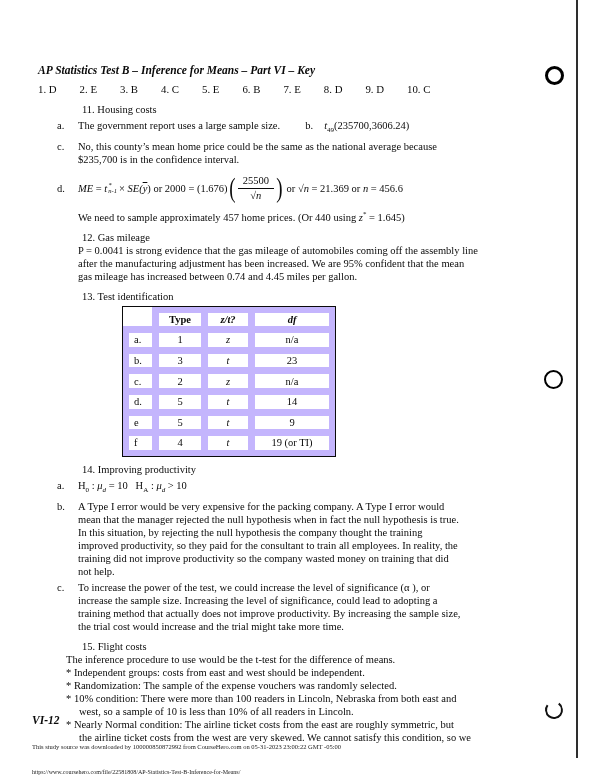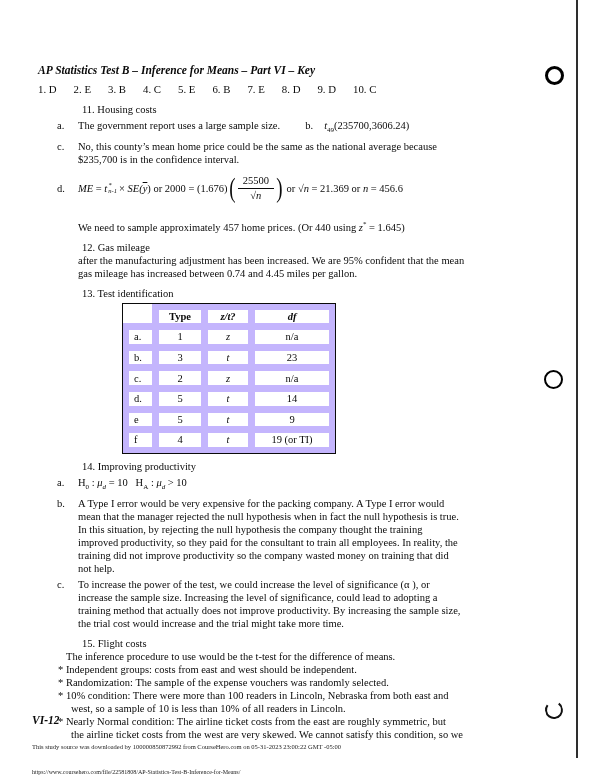--- a/index.html
+++ b/index.html
@@ -3,21 +3,21 @@
 <meta charset="utf-8">
 <style>
   html,body{margin:0;padding:0;}
   body{
     width:602px;height:783px;background:#ffffff;position:relative;overflow:hidden;
     font-family:"Liberation Serif","DejaVu Serif",serif;color:#0a0a0a;
     -webkit-font-smoothing:antialiased;
   }
   .content{position:absolute;left:38px;top:64px;width:512px;font-size:10.5px;line-height:13px;}
   .doc-title{font-weight:bold;font-style:italic;font-size:11.5px;}
-  .answers{display:flex;gap:17px;margin-top:6px;font-size:10.8px;}
+  .answers{display:flex;gap:23px;margin-top:6px;font-size:10.8px;}
   .qhead{margin-top:7px;margin-left:44px;}
   .subrow{display:flex;margin-top:3px;}
   .sub-label{width:21px;flex:none;margin-left:19px;}
   .sub-body{flex:1;}
   .ab-row{display:flex;margin-top:3px;}
   .b-label{width:19px;flex:none;margin-left:25px;}
   .indent-body{margin-left:40px;}
   .mi{font-style:italic;}
   .ybar{font-style:italic;text-decoration:overline;}
   sub,sup{font-size:7px;}
@@ -35,21 +35,21 @@
   table.idtable td,table.idtable th{border:7px solid #c4b5fd;padding:0 5px;height:13.6px;text-align:center;line-height:13px;}
   table.idtable .corner{border-top:none;border-left:none;}
   table.idtable th{font-weight:bold;}
   table.idtable .rowletter{text-align:left;width:13px;}
   table.idtable .c-type{width:32px;}
   table.idtable .c-zt{width:30px;}
   table.idtable .c-df{width:64px;}
   table.idtable{outline:1px solid #0a0a0a;outline-offset:-1px;}
   
   .intro-line{margin-left:28px;}
-  .bullet{margin-left:20px;}
+  .bullet{margin-left:28px;}
   .bullet .cont{margin-left:13px;}
   
   .scan-line{position:absolute;left:576px;top:0;width:2px;height:758px;background:#111;opacity:.88;}
   .punch{position:absolute;border-radius:50%;background:#fff;}
   .punch1{left:545px;top:66px;width:13px;height:13px;border:3px solid #000;}
   .punch2{left:544px;top:370px;width:15px;height:15px;border:2px solid #000;}
   .punch3{left:545px;top:701px;width:14px;height:14px;border:2.5px solid #111;border-top-color:transparent;transform:rotate(-8deg);}
   .page-label{position:absolute;left:32px;top:714px;font-weight:bold;font-style:italic;font-size:11.5px;}
   .footer-small{position:absolute;left:32px;top:743px;font-size:6.5px;color:#222;}
   .footer-url{position:absolute;left:32px;top:769px;font-size:6px;color:#222;}
@@ -121,26 +121,27 @@
       <span class="bigp">)</span>
       <span class="sp"> or </span>
         <span class="mi">√n</span>
         <span class="sp"> = 21.369</span>
       <span class="sp"> or </span>
         <span class="mi">n</span>
         <span class="sp"> = 456.6</span>
     </span>
   </div>
 
-  <div class="indent-body" style="margin-top:12px;">
+  <div class="indent-body" style="margin-top:2px;">
     <span>We need to sample approximately 457 home prices. (Or 440 using </span><span class="mi">z</span><sup>*</sup><span> = 1.645)</span>
   </div>
 
   <div class="qhead">12. Gas mileage</div>
   <div class="indent-body">
+    <div>P = 0.0041 is strong evidence that the gas mileage of automobiles coming off the assembly line</div>
     <div>after the manufacturing adjustment has been increased. We are 95% confident that the mean</div>
     <div>gas mileage has increased between 0.74 and 4.45 miles per gallon.</div>
   </div>
 
   <div class="qhead">13. Test identification</div>
   <table class="idtable">
     <tbody>
         <tr>
       <th class="corner rowletter"></th>
       <th class="c-type">Type</th>

